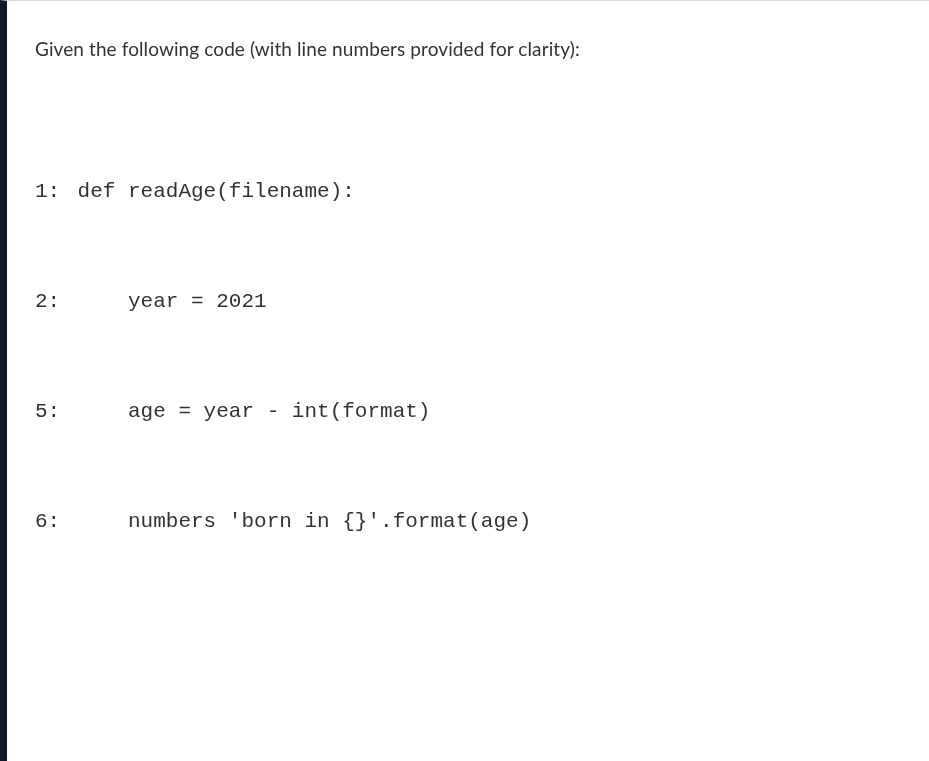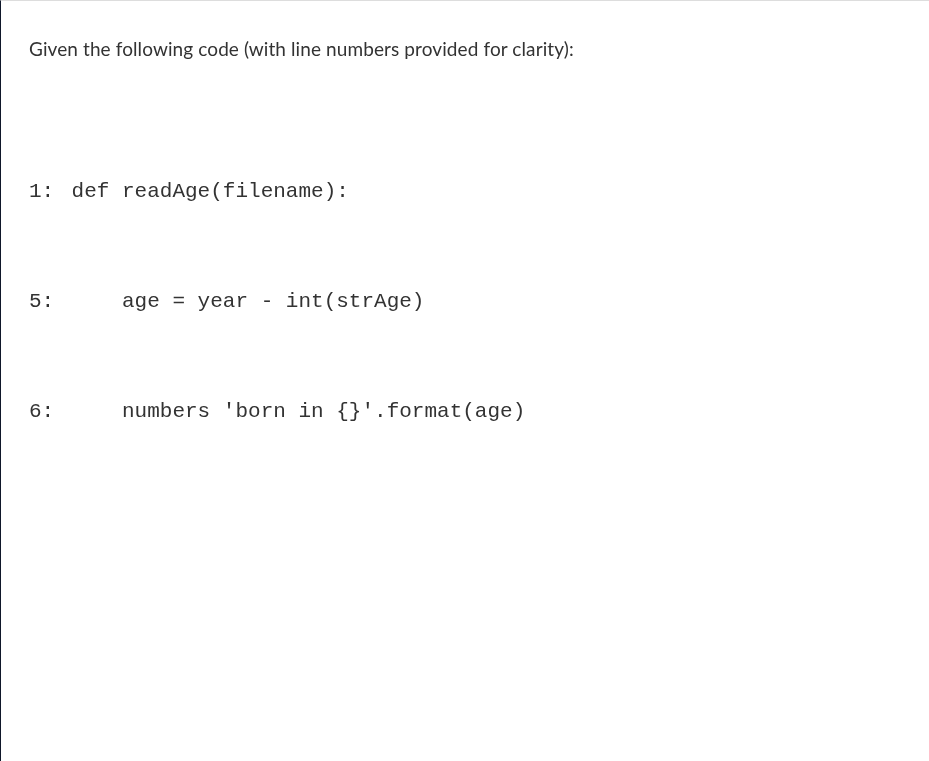--- a/index.html
+++ b/index.html
@@ -5,21 +5,21 @@
   * { box-sizing: border-box; }
   body {
     margin: 0;
     padding: 0;
     font-family: "Lato", "Helvetica Neue", Arial, sans-serif;
     background: #fff;
     color: #2d2d2d;
   }
   .frame {
     border-top: 1px solid #ddd;
-    border-left: 1px solid #0f172a;
+    border-left: 7px solid #0f172a;
     width: 929px;
     min-height: 761px;
     padding: 28px 28px 0 28px;
   }
   .intro {
     font-size: 19px;
     color: #333;
     margin: 8px 0 40px 0;
     letter-spacing: 0.1px;
   }
@@ -36,17 +36,18 @@
 </style>
 </head>
 <body>
 
 <div class="frame">
 
   <div class="intro">Given the following code (with line numbers provided for clarity):</div>
 
   <div class="codeblock">
     <span class="codeline"><span class="ln">1:</span><span> def readAge(filename):</span></span>
-    <span class="codeline"><span class="ln">5:</span><span>     age = year - int(strAge)</span></span>
+    <span class="codeline"><span class="ln">2:</span><span>     year = 2021</span></span>
+    <span class="codeline"><span class="ln">5:</span><span>     age = year - int(format)</span></span>
     <span class="codeline"><span class="ln">6:</span><span>     numbers 'born in {}'.format(age)</span></span>
   </div>
 
 </div>
 
 </body></html>

